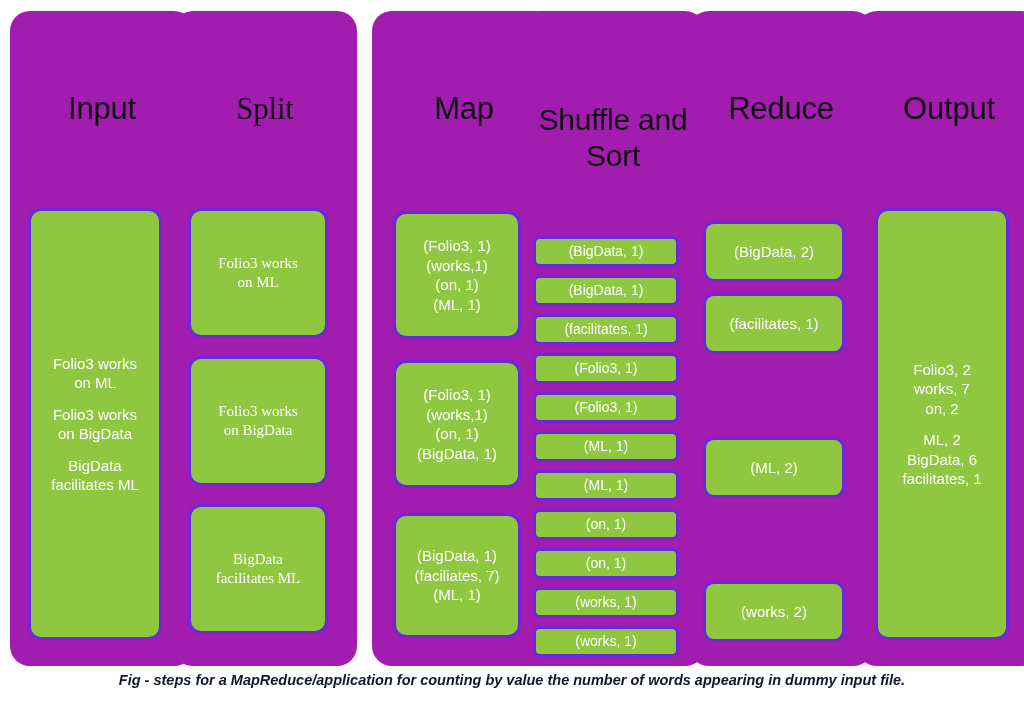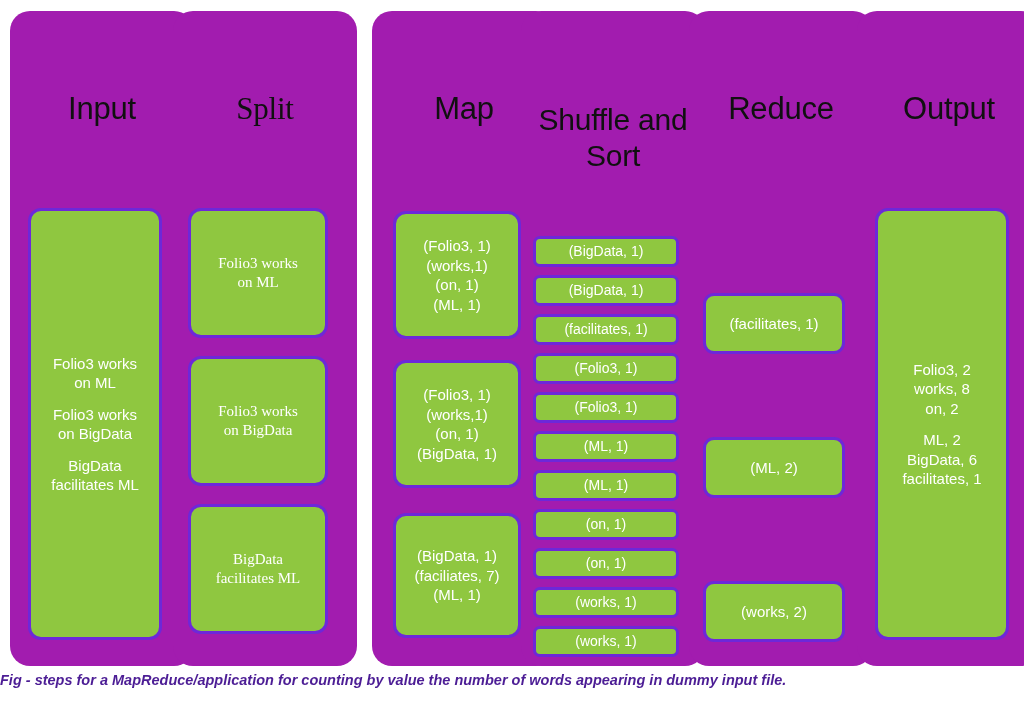--- a/index.html
+++ b/index.html
@@ -134,25 +134,25 @@
     height: 61px;
     font-size: 15px;
     border-radius: 11px;
   }
 
   .caption {
     position: absolute;
     left: 0;
     top: 672px;
     width: 1024px;
-    text-align: left;
+    text-align: center;
     font-size: 14.5px;
     font-style: italic;
     font-weight: bold;
-    color: #4c1d95;
+    color: #0f172a;
     font-family: "Liberation Sans", sans-serif;
   }
 </style>
 </head>
 <body>
 
 <div id="diagram">
 
   <div class="column col-input">
     <div class="col-header">Input</div>
@@ -233,33 +233,34 @@
       <div class="gbox strip" style="top:273px">(on, 1)</div>
       <div class="gbox strip" style="top:312px">(on, 1)</div>
       <div class="gbox strip" style="top:351px">(works, 1)</div>
       <div class="gbox strip" style="top:390px">(works, 1)</div>
     </div>
   </div>
 
   <div class="column col-reduce">
     <div class="col-header">Reduce</div>
     <div class="col-body">
+      <div class="gbox rbox" style="top:13px">(BigData, 2)</div>
       <div class="gbox rbox" style="top:85px">(facilitates, 1)</div>
       <div class="gbox rbox" style="top:229px">(ML, 2)</div>
       <div class="gbox rbox" style="top:373px">(works, 2)</div>
     </div>
   </div>
 
   <div class="column col-output">
     <div class="col-header">Output</div>
     <div class="col-body">
       <div class="gbox tall-block">
         <span class="para">
           <span class="ln">Folio3, 2</span>
-          <span class="ln">works, 8</span>
+          <span class="ln">works, 7</span>
           <span class="ln">on, 2</span>
         </span>
         <span class="para">
           <span class="ln">ML, 2</span>
           <span class="ln">BigData, 6</span>
           <span class="ln">facilitates, 1</span>
         </span>
       </div>
     </div>
   </div>

